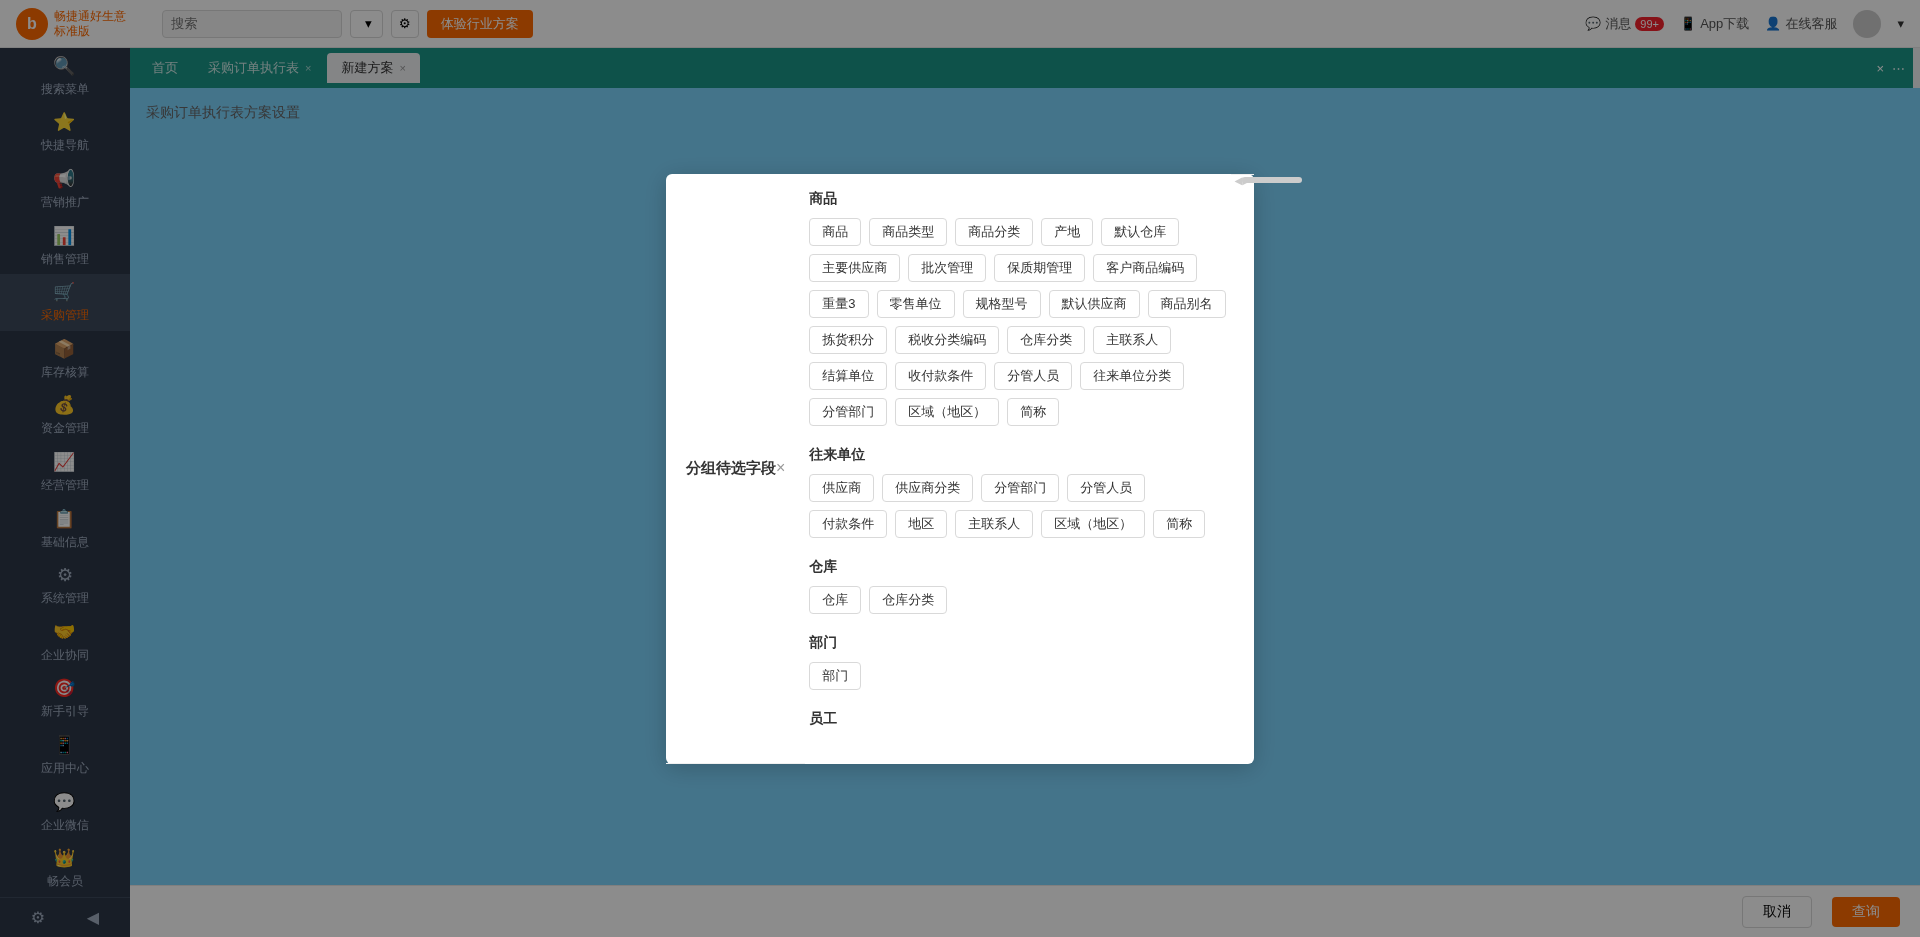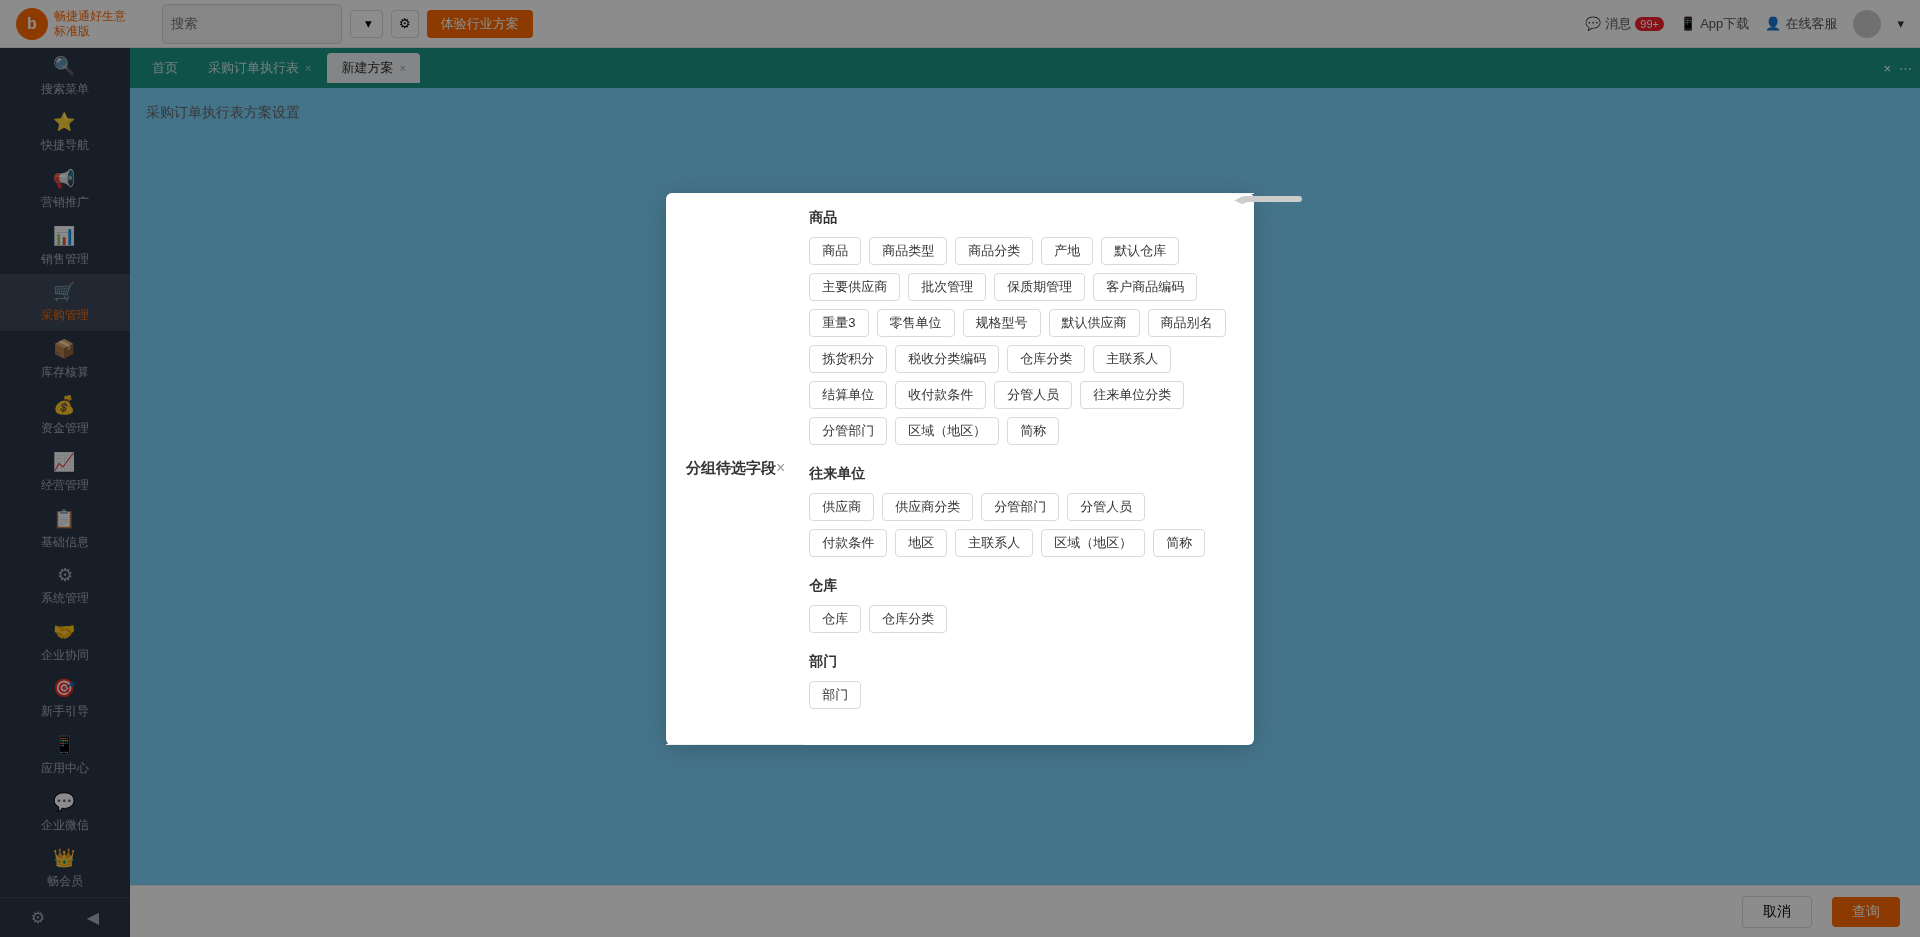--- a/index.html
+++ b/index.html
@@ -39,21 +39,21 @@
 
     .header-middle {
       flex: 1;
       display: flex;
       align-items: center;
       gap: 8px;
       padding: 0 16px;
     }
     .header-search {
       width: 180px;
-      height: 40px;
+      height: 28px;
       border: 1px solid #d9d9d9;
       border-radius: 4px;
       padding: 0 8px;
       background: #f5f5f5;
     }
     .header-dropdown-btn {
       height: 28px;
       padding: 0 10px;
       border: 1px solid #d9d9d9;
       border-radius: 4px;
@@ -143,21 +143,21 @@
       justify-content: space-around;
       padding: 10px;
       border-top: 1px solid #3d4a5c;
     }
 
     
     .tab-bar {
       position: fixed;
       top: 48px;
       left: 130px;
-      right: 0;
+      right: 7px;
       height: 40px;
       background: #1a9688;
       display: flex;
       align-items: center;
       padding: 0 8px;
       gap: 2px;
       z-index: 40;
     }
     .tab-item {
       height: 30px;
@@ -526,20 +526,21 @@
       </div>
 
       <div class="field-section">
         <div class="field-section-title">部门</div>
         <div class="field-tags">
           <span class="field-tag">部门</span>
         </div>
       </div>
 
       <div class="field-section">
+        <div class="field-section-title">员工</div>
       </div>
 
     </div>
 
     <div class="modal-hscroll">
       <span style="font-size:10px;color:#ccc;cursor:pointer;">◀</span>
       <div class="hscroll-track">
         <div class="hscroll-thumb"></div>
       </div>
       <span style="font-size:10px;color:#ccc;cursor:pointer;">▶</span>

